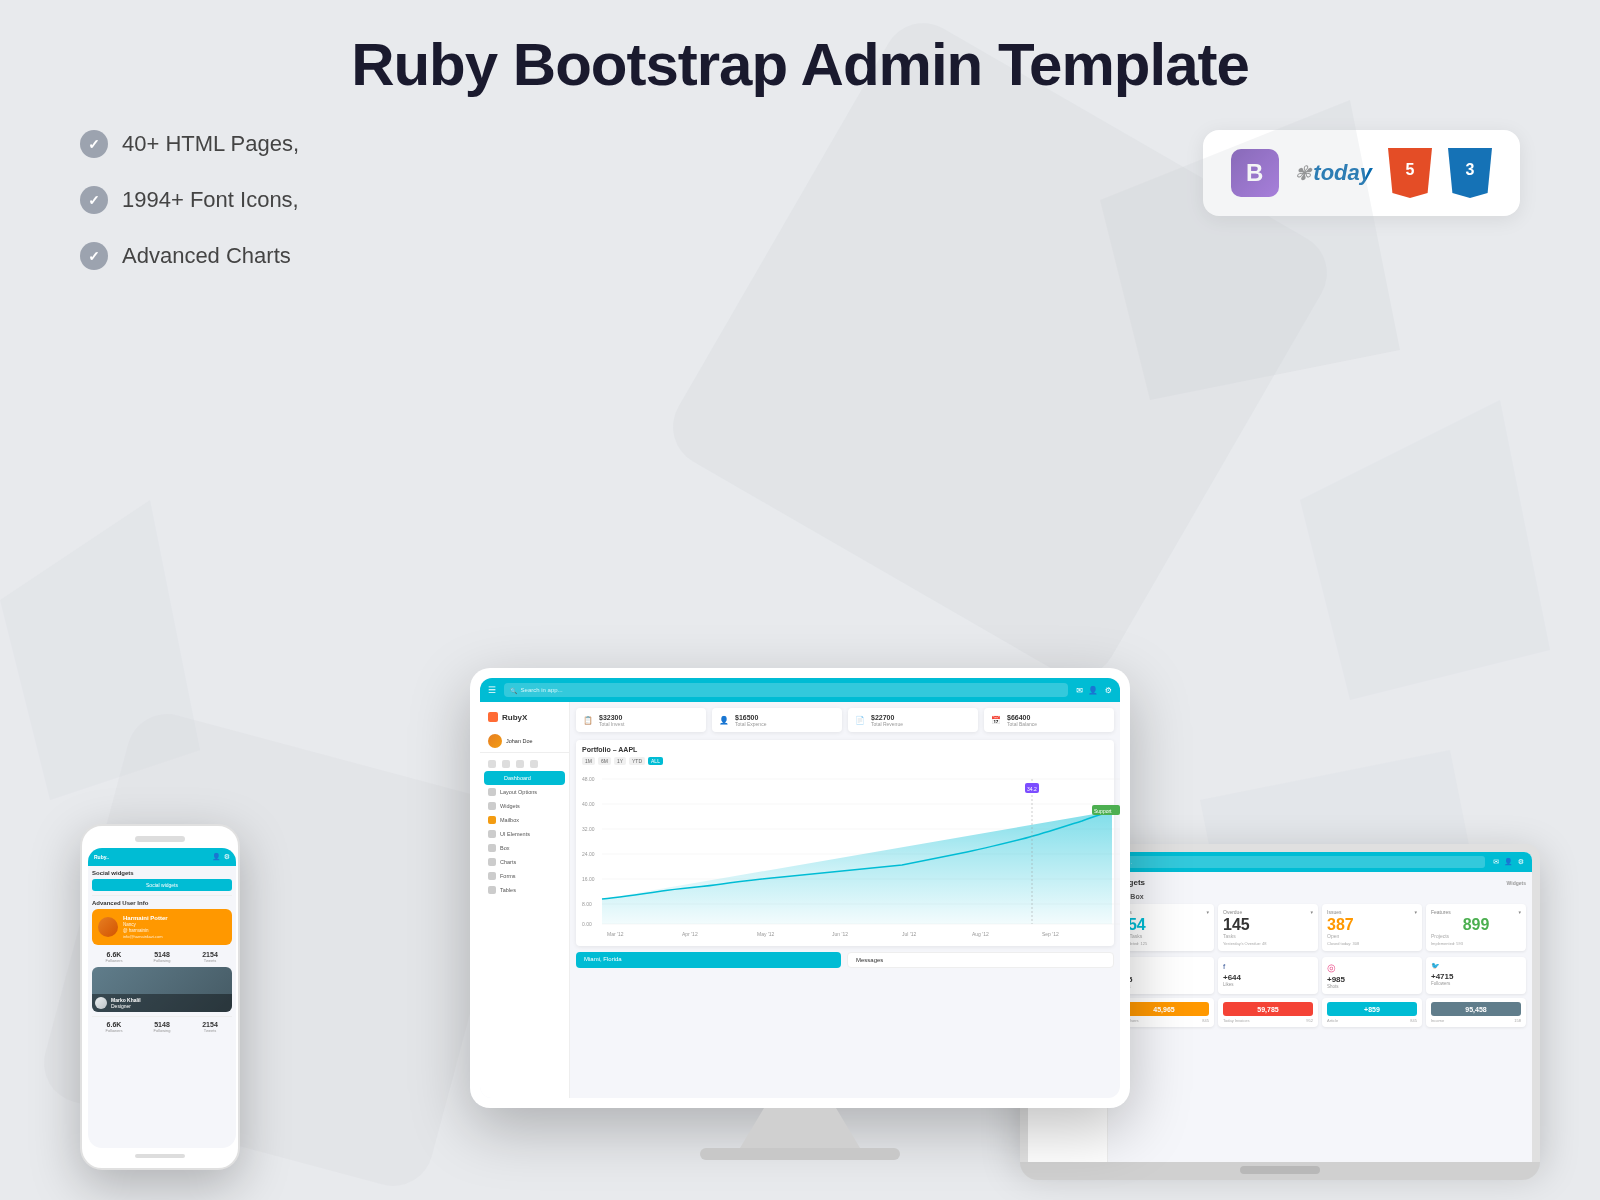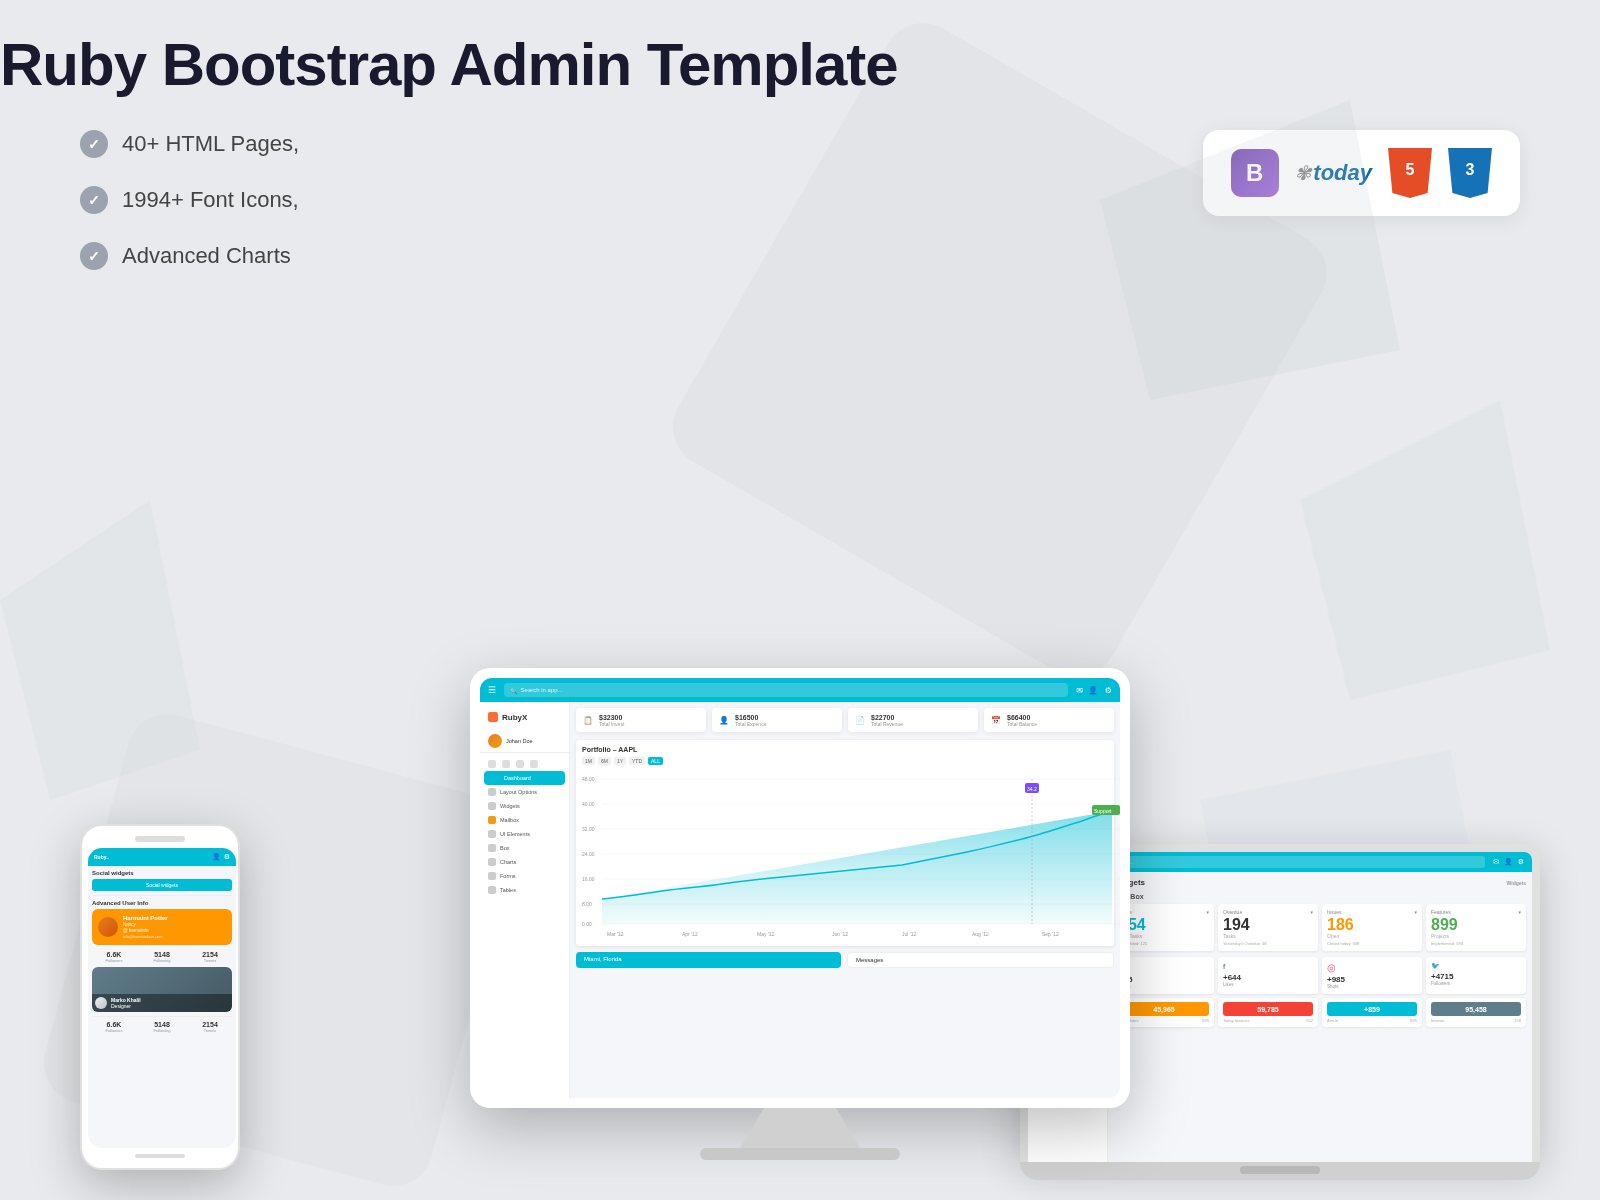--- a/index.html
+++ b/index.html
@@ -27,20 +27,21 @@
     }
     .bg-shape-2 {
       width: 400px; height: 400px;
       bottom: 50px; left: 80px;
       transform: rotate(15deg);
       opacity: 0.2;
     }
 
     
     .page-title {
+      text-align: center;
       font-size: 60px;
       font-weight: 900;
       color: #1a1a2e;
       letter-spacing: -1px;
       margin-bottom: 30px;
     }
 
     
     .features-section {
       position: absolute;
@@ -425,21 +426,21 @@
       font-size: 5px; color: #888;
       display: flex; justify-content: space-between;
       margin-bottom: 2px;
     }
     .widget-card-value {
       font-size: 16px; font-weight: bold; color: #333;
       line-height: 1;
     }
     .widget-card-value.teal { color: #00bcd4; }
     .widget-card-value.orange { color: #ff9800; }
-    .widget-card-value.green { color: #4caf50; }
+    .widget-card-value.green { color: #4caf50; text-align: center; }
     .widget-card-sub { font-size: 5px; color: #aaa; }
 
     .widgets-grid-2 {
       display: grid;
       grid-template-columns: 1fr 1fr 1fr 1fr;
       gap: 4px;
       margin-bottom: 4px;
     }
     .widget-card-2 {
       background: white;
@@ -945,30 +946,30 @@
                   </div>
                   <div class="widget-card-value teal">154</div>
                   <div class="widget-card-sub">Due Tasks</div>
                   <div style="font-size:4px;color:#aaa;margin-top:2px;">Completed: 125</div>
                 </div>
                 <div class="widget-card">
                   <div class="widget-card-title">
                     <span>Overdue</span>
                       <span>▾</span>
                   </div>
-                  <div class="widget-card-value">194</div>
+                  <div class="widget-card-value">145</div>
                   <div class="widget-card-sub">Tasks</div>
                   <div style="font-size:4px;color:#aaa;margin-top:2px;">Yesterday's Overdue: 48</div>
                 </div>
                 <div class="widget-card">
                   <div class="widget-card-title">
                     <span>Issues</span>
                       <span>▾</span>
                   </div>
-                  <div class="widget-card-value orange">186</div>
+                  <div class="widget-card-value orange">387</div>
                   <div class="widget-card-sub">Open</div>
                   <div style="font-size:4px;color:#aaa;margin-top:2px;">Closed today: 308</div>
                 </div>
                 <div class="widget-card">
                   <div class="widget-card-title">
                     <span>Features</span>
                       <span>▾</span>
                   </div>
                   <div class="widget-card-value green">899</div>
                   <div class="widget-card-sub">Projects</div>

